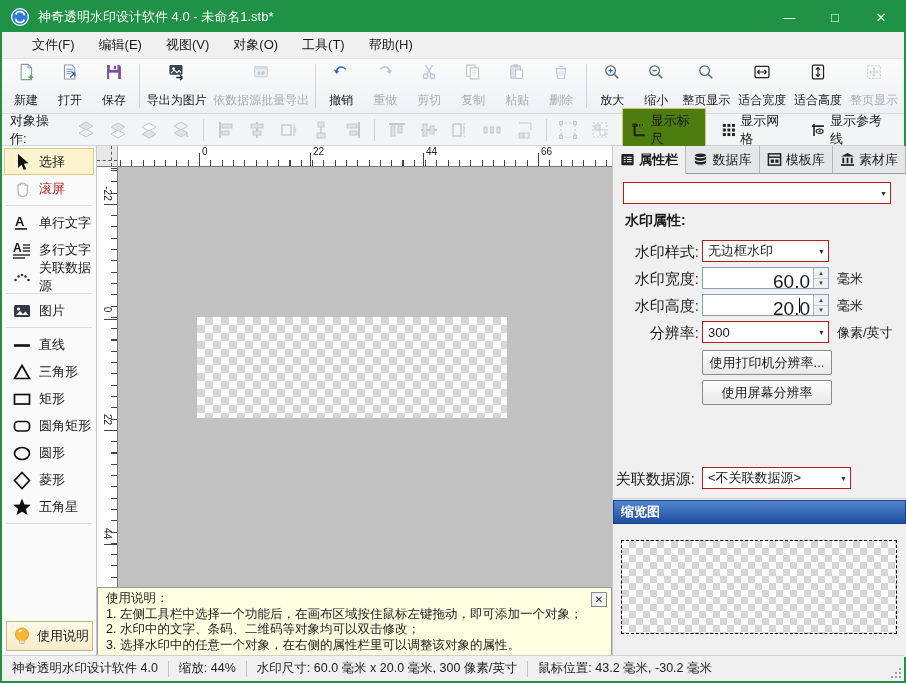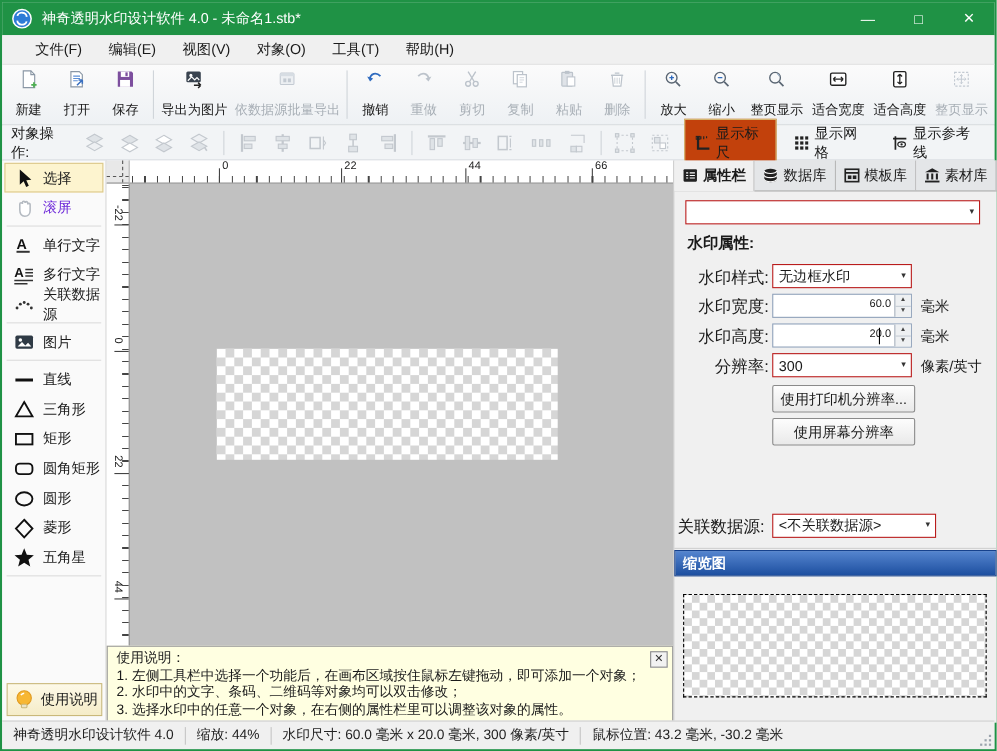--- a/index.html
+++ b/index.html
@@ -27,28 +27,28 @@
   .tsep { width:1px; height:44px; background:#d0d5da; margin:0 3px; }
 
   
   .objectbar { position:absolute; left:0; right:0; top:112px; height:32px; background:#f2f4f6; border-bottom:1px solid #cfd4d9; display:flex; align-items:center; padding:0 8px; }
   .objectbar .obl { font-size:13px; margin-right:10px; }
   .obi { width:24px; height:24px; margin:0 5px; display:flex; align-items:center; justify-content:center; }
   .obi svg { width:20px; height:20px; }
   .osep { width:1px; height:22px; background:#d0d5da; margin:0 6px; }
   .toggle { display:flex; align-items:center; gap:5px; padding:3px 9px; font-size:13px; margin-left:6px; border:1px solid transparent; }
   .toggle svg { width:16px; height:16px; }
-  .toggle.on { background:#c2410c; border-color:#d6c27a; }
+  .toggle.on { background:#4d7c0f; border-color:#d6c27a; }
 
   
   .lefttools { position:absolute; left:0; top:144px; width:95px; height:511px; background:#fafafa; border-right:1px solid #c8c8c8; padding-top:2px; }
   .tool { display:flex; align-items:center; height:27px; padding-left:7px; gap:7px; margin:0 2px; border:1px solid transparent; font-size:13px; }
   .tool svg { width:20px; height:20px; flex:none; }
   .tool.sel { background:#fdf4cf; border-color:#dcc88a; }
-  .tool.dis { color:#6d28d9; }
+  .tool.dis { color:#b91c1c; }
   .lsep { height:1px; background:#dcdcdc; margin:3px 4px; }
   .helpbtn { position:absolute; left:4px; bottom:6px; width:87px; height:30px; background:linear-gradient(#fdf9e8,#f5ecc8); border:1px solid #c9b87a; display:flex; align-items:center; gap:5px; padding-left:5px; font-size:13px; }
   .helpbtn svg { width:20px; height:20px; }
 
   
   .canvasarea { position:absolute; left:95px; top:144px; width:515px; height:511px; background:#fff; }
   .rcorner { position:absolute; left:0; top:0; width:21px; height:21px; background:#e8e8e8; border-right:1px solid #aaa; border-bottom:1px solid #777; }
   .rcorner::before { content:""; position:absolute; left:0; right:0; top:14px; border-top:1px dashed #555; }
   .rcorner::after { content:""; position:absolute; top:0; bottom:0; left:14px; border-left:1px dashed #555; }
   .hruler { position:absolute; left:21px; top:0; width:494px; height:21px; background:#fff; border-bottom:1px solid #777; }
@@ -73,21 +73,21 @@
   .tabs { position:absolute; left:0; top:0; right:0; height:28px; display:flex; border-bottom:1px solid #9a9a9a;justify-content:center; }
   .tab { flex:1; display:flex; align-items:center; justify-content:center; gap:4px; font-size:13px; background:#e4e6e8; border-right:1px solid #b8b8b8; }
   .tab svg { width:15px; height:15px; }
   .tab.active { background:#f0f0f0; border-bottom:1px solid #f0f0f0; margin-bottom:-1px; font-weight:bold; }
   .combo { position:absolute; background:#fff; border:1px solid #b91c1c; height:22px; display:flex; align-items:center; padding:0 14px 0 5px; font-size:13px; }
   .combo .arr { position:absolute; right:3px; top:50%; transform:translateY(-50%); font-size:7px; color:#333; }
   .phead { position:absolute; left:12px; top:66px; font-size:14px; font-weight:bold; }
   .plbl { position:absolute; width:82px; text-align:right; font-size:15px; }
   .punit { position:absolute; left:224px; font-size:13px; }
   .field { position:absolute; left:89px; width:127px; height:22px; background:#fff; border:1px solid #8ea0b8; }
-  .field .val { position:absolute; right:18px; top:3px; font-size:10px; }
+  .field .val { position:absolute; right:18px; top:3px; font-size:19px; }
   .spin { position:absolute; right:0; top:0; bottom:0; width:15px; border-left:1px solid #aab4c0; display:flex; flex-direction:column; background:#eef0f2; }
   .spin span { flex:1; display:flex; align-items:center; justify-content:center; font-size:6px; color:#444; }
   .spin span:first-child { border-bottom:1px solid #c5ccd4; }
   .caret { position:absolute; left:96px; top:3px; width:1px; height:15px; background:#000; }
   .pbtn { position:absolute; left:89px; width:130px; height:25px; background:linear-gradient(#fdfdfd,#e9e9e9); border:1px solid #8a8a8a; border-radius:2px; display:flex; align-items:center; justify-content:center; font-size:13px; }
   .pdivider { position:absolute; left:0; right:0; top:352px; height:1px; background:#cfcfcf; }
   .prevhead { position:absolute; left:0; right:0; top:354px; height:24px; background:linear-gradient(#5585cf,#1d4fa0); color:#fff; font-weight:bold; font-size:13px; display:flex; align-items:center; padding-left:7px; border:1px solid #16418c; }
   .prevbox { position:absolute; left:8px; top:394px; width:276px; height:94px; border:1px dashed #000;
              background-image:conic-gradient(#d6d6d6 25%,#ffffff 25% 50%,#d6d6d6 50% 75%,#ffffff 75%);
              background-size:14px 14px; background-color:#fff; }

